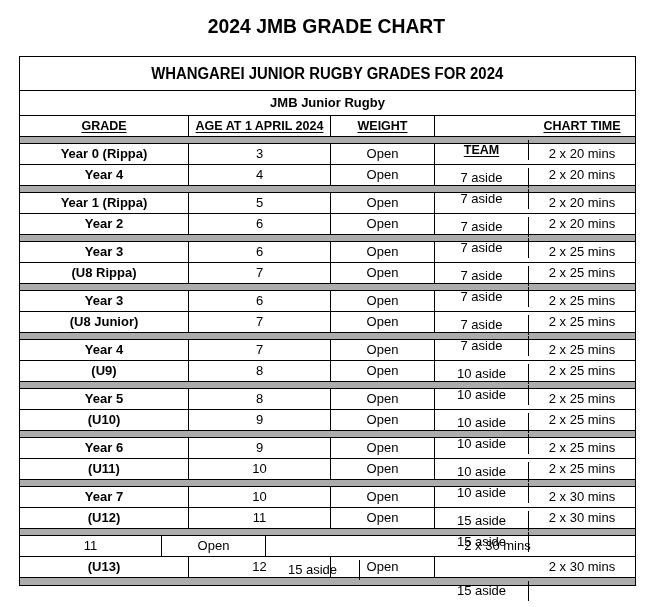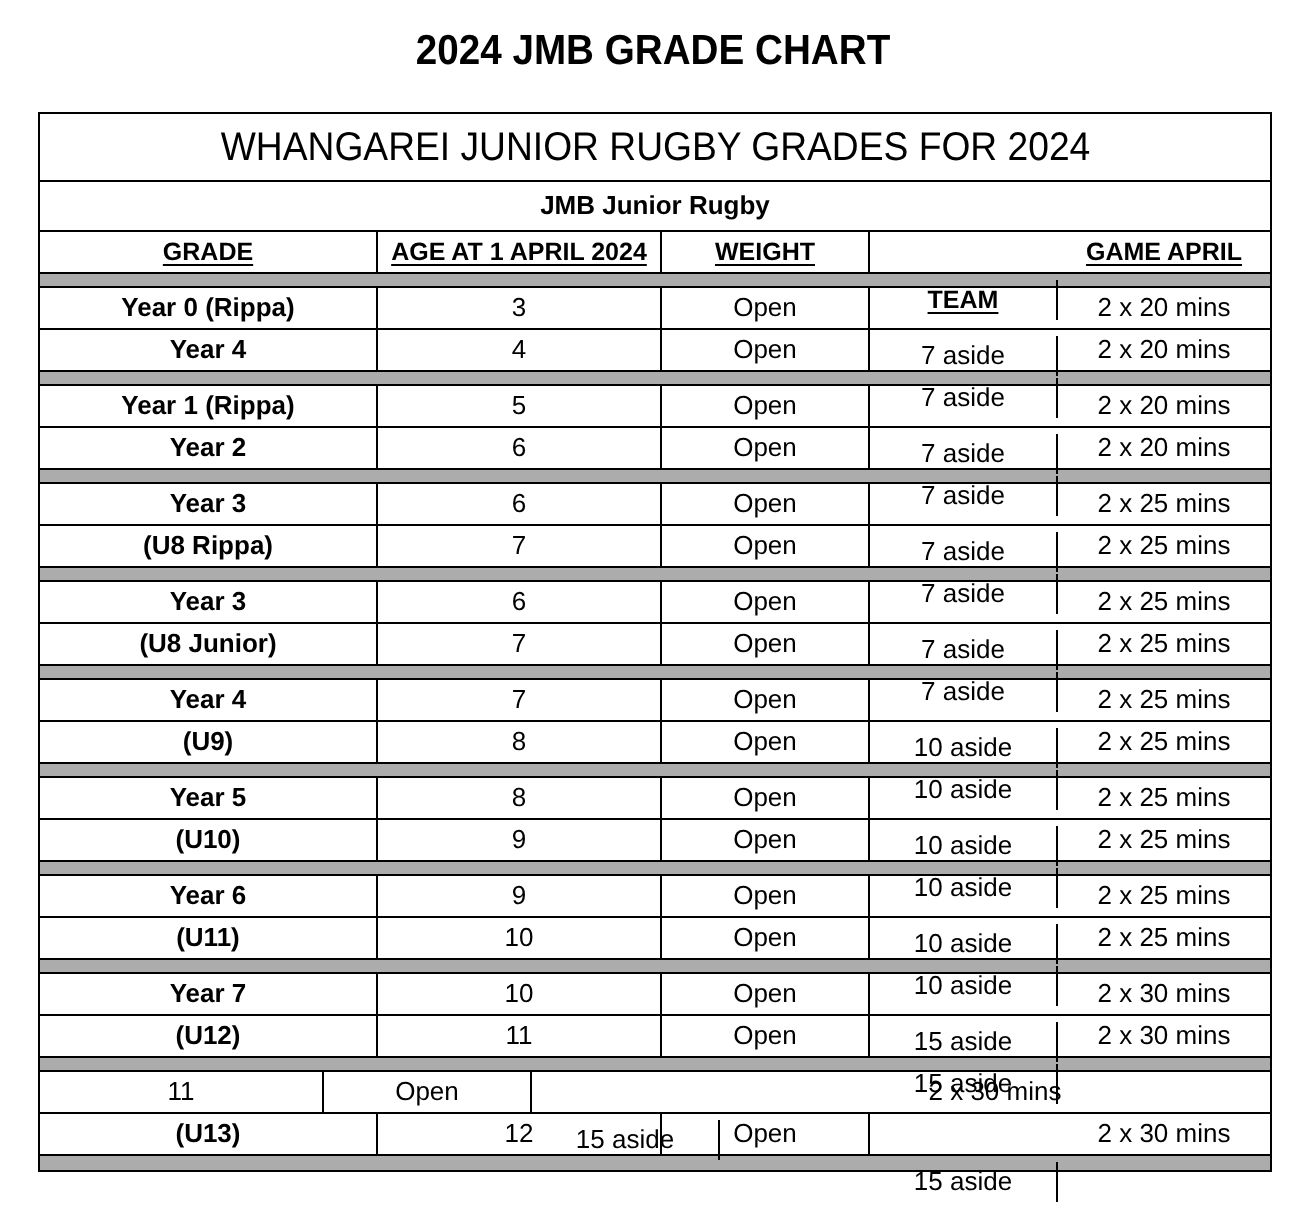--- a/index.html
+++ b/index.html
@@ -9,22 +9,22 @@
   }
   .doc-title {
     position: absolute; left: 0; top: 14px; width: 653px; text-align: center;
     font-weight: bold; font-size: 21px; letter-spacing: 0px; transform: scaleX(0.92);
   }
   .sheet {
     position: absolute; left: 19px; top: 56px; width: 617px;
     border: 1.5px solid #000; box-sizing: border-box;
   }
   .banner {
-    height: 34px; line-height: 34px; text-align: center; font-weight: normal;
-    font-size: 20px; border-bottom: 1.5px solid #000; box-sizing: border-box;
+    height: 34px; line-height: 34px; text-align: center; font-weight: bold;
+    font-size: 16px; border-bottom: 1.5px solid #000; box-sizing: border-box;
     transform-origin: center;
   }
   .banner span { display: inline-block; transform: scaleX(0.93); }
   .subtitle {
     height: 25px; line-height: 24px; text-align: center; font-weight: bold;
     font-size: 13px; border-bottom: 1.5px solid #000; box-sizing: border-box;
   }
   .row { display: flex; box-sizing: border-box; border-bottom: 1.5px solid #000; align-items: center; }
   .cell {
     box-sizing: border-box; text-align: center; font-size: 13px;
@@ -53,21 +53,21 @@
   <div class="banner">
     <span>WHANGAREI JUNIOR RUGBY GRADES FOR 2024</span>
   </div>
   <div class="subtitle">JMB Junior Rugby</div>
 
   <div class="row header-row">
     <div class="cell c0"><span>GRADE</span></div>
     <div class="cell c1"><span>AGE AT 1 APRIL 2024</span></div>
     <div class="cell c2"><span>WEIGHT</span></div>
     <div class="cell c3"><span>TEAM</span></div>
-    <div class="cell c4"><span>GAME APRIL</span></div>
+    <div class="cell c4"><span>CHART TIME</span></div>
   </div>
 
   <div id="table-body">
       <div class="sep"></div>
       <div class="row data-row">
         <div class="cell c0"><span>Year 0 (Rippa)</span></div>
         <div class="cell c1"><span>3</span></div>
         <div class="cell c2"><span>Open</span></div>
         <div class="cell c3"><span>7 aside</span></div>
         <div class="cell c4"><span>2 x 20 mins</span></div>

